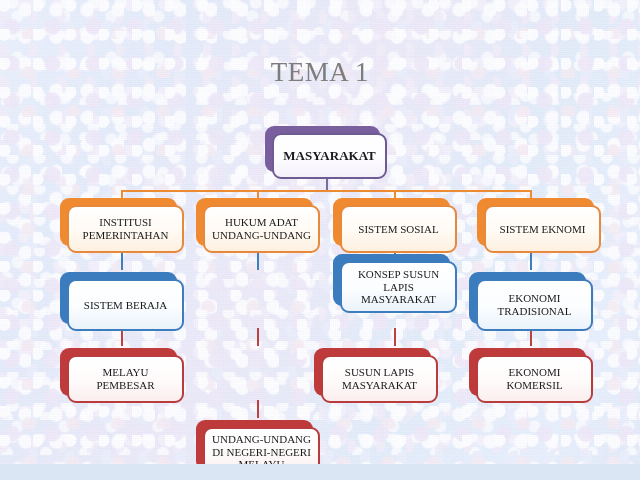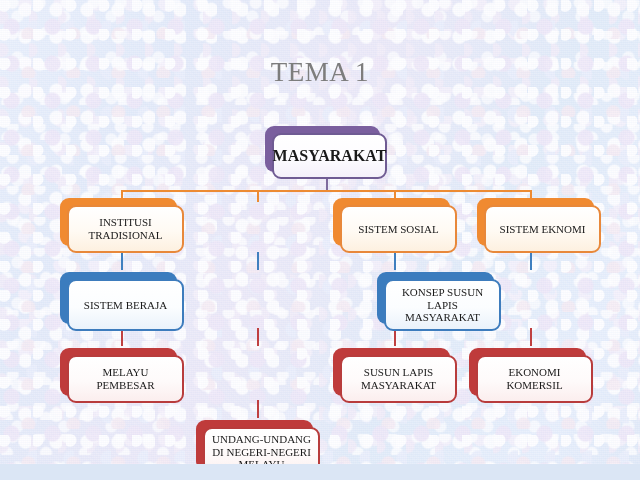--- a/index.html
+++ b/index.html
@@ -103,21 +103,21 @@
     font-size: 11px;
     color: #1a1a1a;
   }
 
   
   .node.purple .shadow { background: #7a5f9e; }
   .node.purple .face {
     border-color: #6f5b93;
     background: linear-gradient(180deg, #ffffff 0%, #fdfcff 55%, #f4f0fa 100%);
     font-weight: bold;
-    font-size: 16px;
+    font-size: 13px;
   }
 
   
   .node.orange .shadow { background: #f08a31; }
   .node.orange .face {
     border-color: #e8883a;
     background: linear-gradient(180deg, #ffffff 0%, #fffaf3 55%, #fdf0e0 100%);
   }
 
   
@@ -164,45 +164,53 @@
 
   <div class="conn red" style="left:257px; top:400px; width:2px; height:18px;"></div>
 
   <div class="node purple" style="left:265px; top:126px; width:115px; height:46px;">
     <div class="shadow"></div>
     <div class="face">MASYARAKAT</div>
   </div>
 
   <div class="node orange" style="left:60px; top:198px; width:117px; height:48px;">
     <div class="shadow"></div>
-    <div class="face">INSTITUSI TRADISIONAL</div>
+    <div class="face">INSTITUSI PEMERINTAHAN</div>
+  </div>
+  <div class="node orange" style="left:196px; top:198px; width:117px; height:48px;">
+    <div class="shadow"></div>
+    <div class="face">HUKUM ADAT UNDANG-UNDANG</div>
   </div>
   <div class="node orange" style="left:333px; top:198px; width:117px; height:48px;">
     <div class="shadow"></div>
     <div class="face">SISTEM SOSIAL</div>
   </div>
   <div class="node orange" style="left:469px; top:198px; width:117px; height:48px;margin-left:8px;">
     <div class="shadow"></div>
     <div class="face">SISTEM EKNOMI</div>
   </div>
 
   <div class="node blue" style="left:60px; top:272px; width:117px; height:52px;">
     <div class="shadow"></div>
     <div class="face">SISTEM BERAJA</div>
   </div>
-  <div class="node blue" style="left:333px; top:272px; width:117px; height:52px;margin-left:44px;">
+  <div class="node blue" style="left:333px; top:254px; width:117px; height:52px;">
     <div class="shadow"></div>
     <div class="face">KONSEP SUSUN LAPIS MASYARAKAT</div>
   </div>
+  <div class="node blue" style="left:469px; top:272px; width:117px; height:52px;">
+    <div class="shadow"></div>
+    <div class="face">EKONOMI TRADISIONAL</div>
+  </div>
 
   <div class="node red" style="left:60px; top:348px; width:117px; height:48px;">
     <div class="shadow"></div>
     <div class="face">MELAYU PEMBESAR</div>
   </div>
-  <div class="node red" style="left:333px; top:348px; width:117px; height:48px;">
+  <div class="node red" style="left:314px; top:348px; width:117px; height:48px;">
     <div class="shadow"></div>
     <div class="face">SUSUN LAPIS MASYARAKAT</div>
   </div>
   <div class="node red" style="left:469px; top:348px; width:117px; height:48px;">
     <div class="shadow"></div>
     <div class="face">EKONOMI KOMERSIL</div>
   </div>
 
   <div class="node red" style="left:196px; top:420px; width:117px; height:50px;">
     <div class="shadow"></div>

